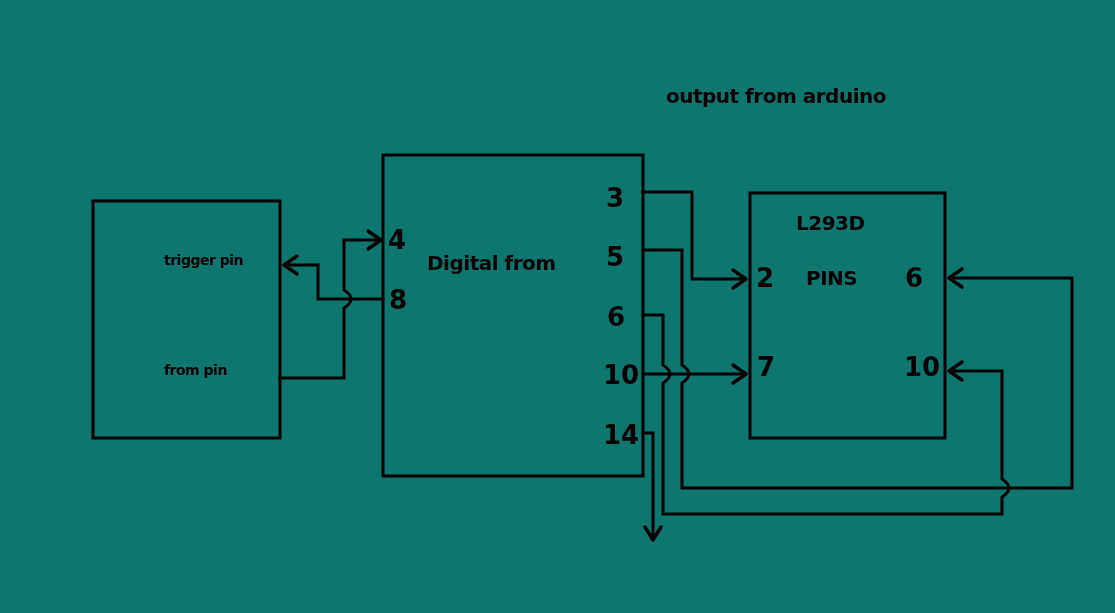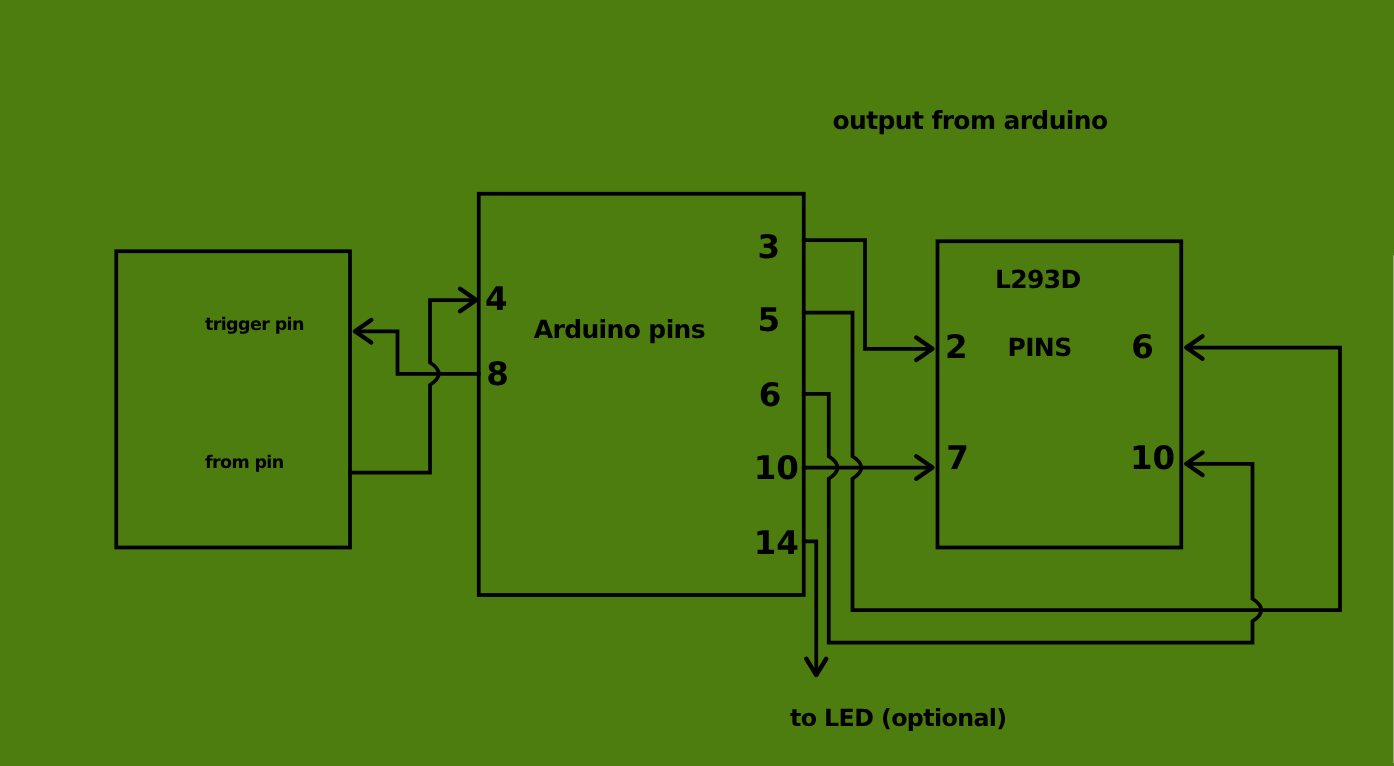--- a/index.html
+++ b/index.html
@@ -1,19 +1,19 @@
 <!DOCTYPE html>
 <html><head>
 <meta charset="utf-8">
 <style>
   html,body{margin:0;padding:0;background:#ffffff;}
   #canvas{
     position:relative;
     width:1115px;height:613px;
-    background:#4d7c0f;
+    background:#0f766e;
     font-family:"DejaVu Sans", sans-serif;
     overflow:hidden;
   }
   #wires{position:absolute;left:0;top:0;}
   .lbl{
     position:absolute;
     color:#000;
     font-weight:bold;
     line-height:1;
     letter-spacing:-0.5px;
@@ -50,26 +50,25 @@
       <path d="M 368 231 L 381 240 L 368 249"></path>
       <path d="M 733 270 L 746 279 L 733 288"></path>
       <path d="M 733 365 L 746 374 L 733 383"></path>
       <path d="M 962 269 L 949 278 L 962 287"></path>
       <path d="M 962 362 L 949 371 L 962 380"></path>
       <path d="M 645 527 L 653 540 L 661 527"></path>
     </g>
   </svg>
 
   <div class="lbl t20" style="left:666px;top:86px">output from arduino</div>
-  <div class="lbl t19" style="left:632px;top:566px">to LED (optional)</div>
 
   <div class="lbl t18" style="left:164px;top:253px">trigger pin</div>
   <div class="lbl t18" style="left:164px;top:363px">from pin</div>
 
-  <div class="lbl t20" style="left:427px;top:253px">Arduino pins</div>
+  <div class="lbl t20" style="left:427px;top:253px">Digital from</div>
   <div class="lbl pin" style="left:388px;top:227px">4</div>
   <div class="lbl pin" style="left:389px;top:287px">8</div>
   <div class="lbl pin" style="left:606px;top:185px">3</div>
   <div class="lbl pin" style="left:606px;top:244px">5</div>
   <div class="lbl pin" style="left:607px;top:304px">6</div>
   <div class="lbl pin" style="left:603px;top:362px">10</div>
   <div class="lbl pin" style="left:603px;top:422px">14</div>
 
   <div class="lbl t20" style="left:796px;top:213px">L293D</div>
   <div class="lbl t20" style="left:806px;top:268px">PINS</div>

